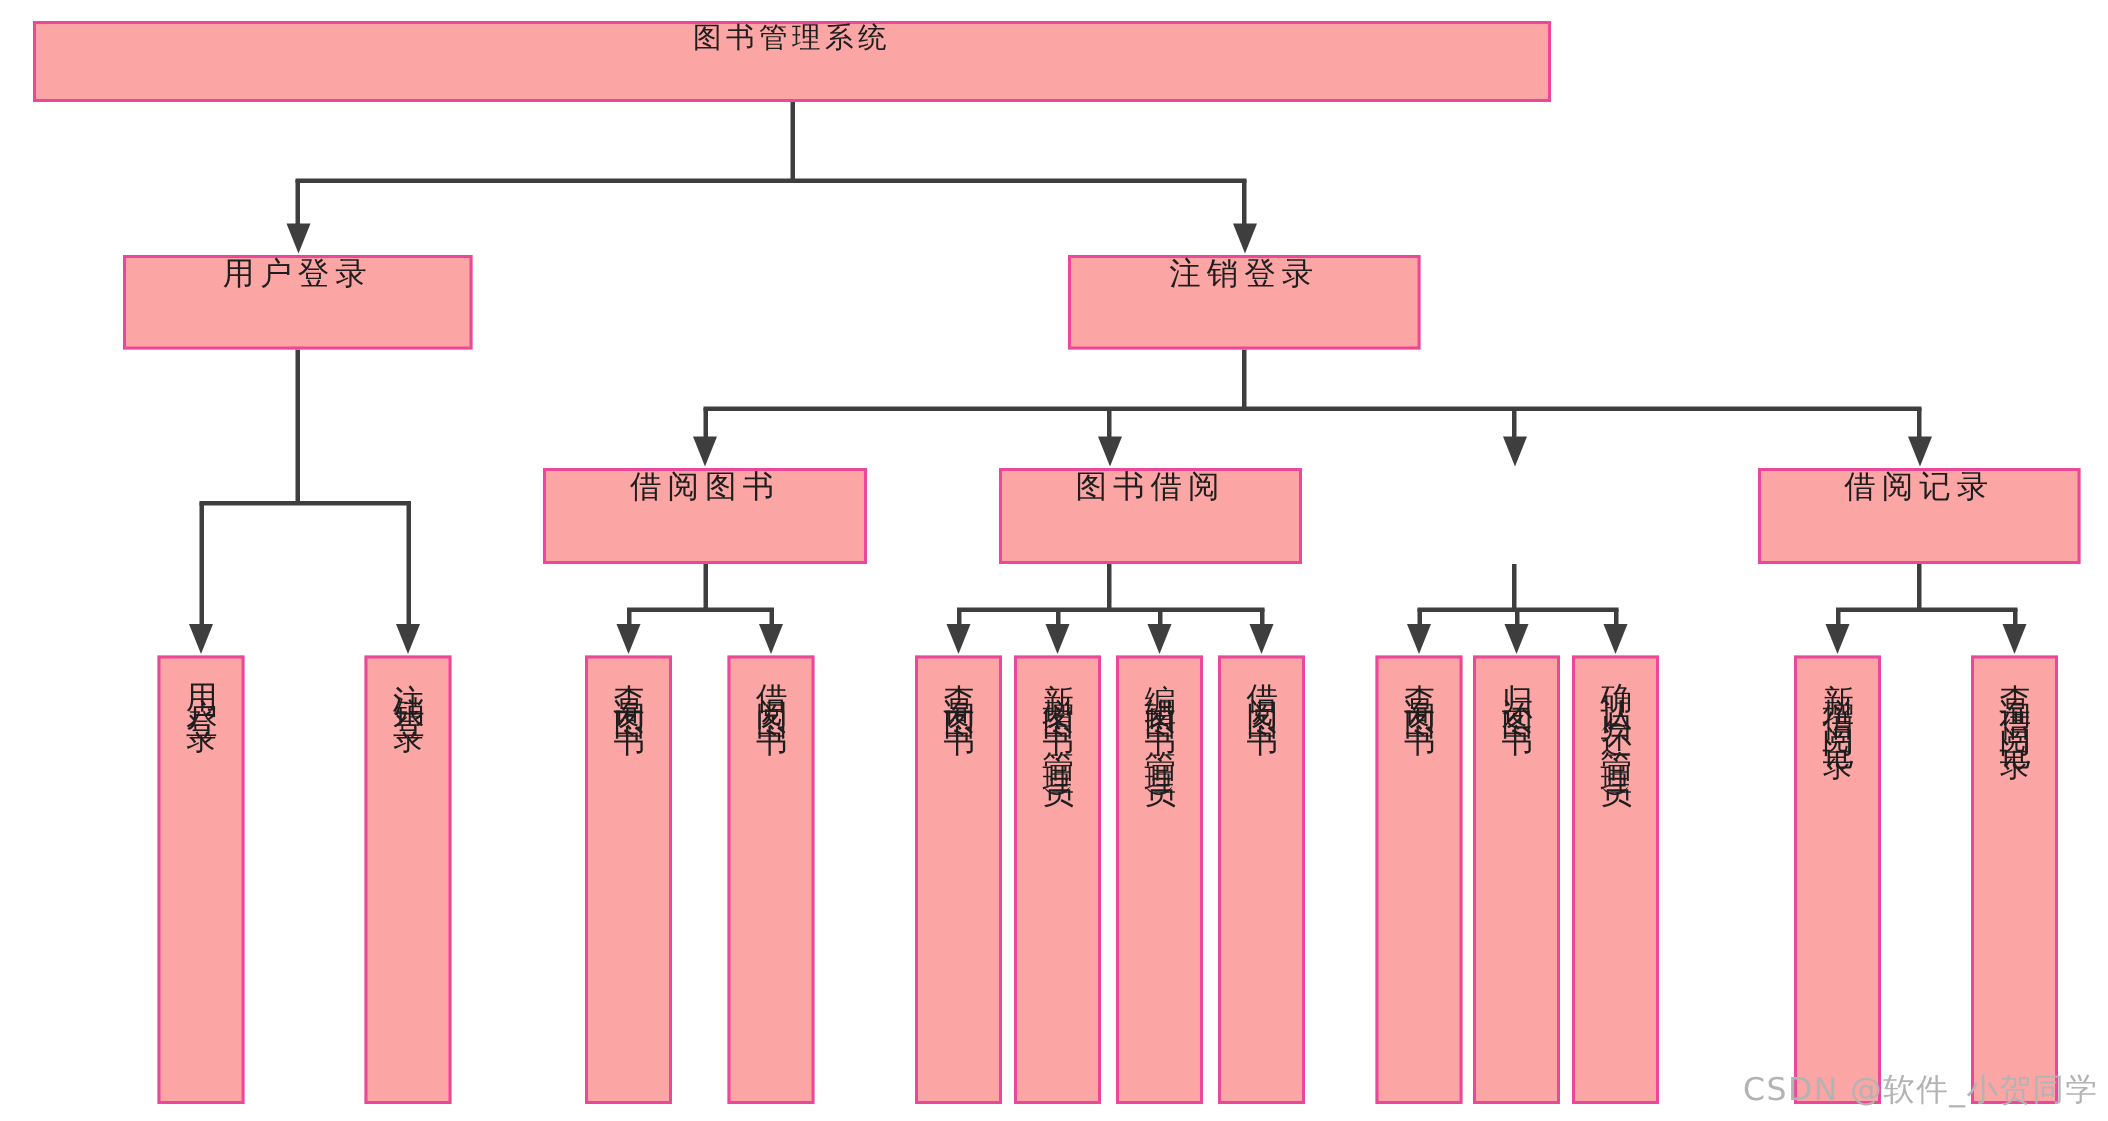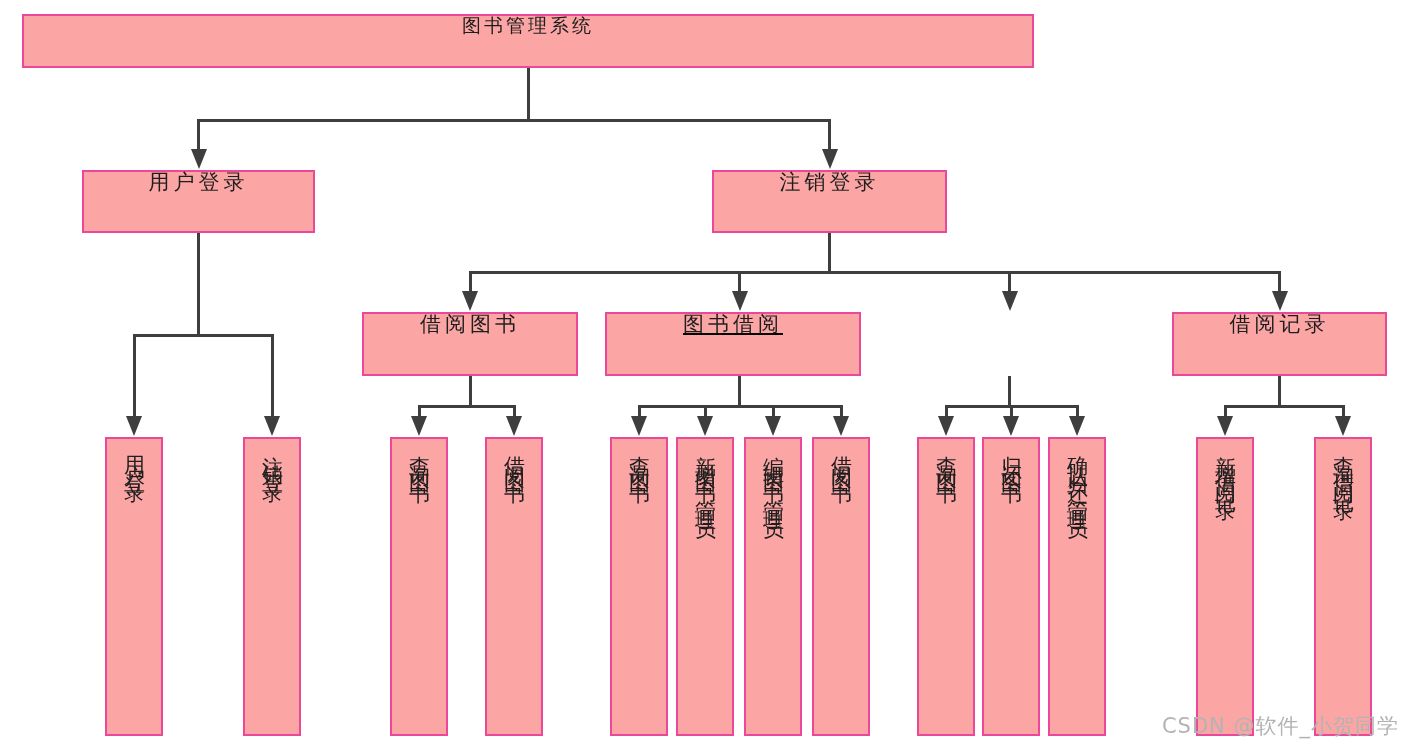--- a/index.html
+++ b/index.html
@@ -75,21 +75,21 @@
     </div>
     <div class="node" style="left: 82px; top: 170px; width: 233px; height: 63px;">
       <span class="node-label">用户登录</span>
     </div>
     <div class="node" style="left: 712px; top: 170px; width: 235px; height: 63px;">
       <span class="node-label">注销登录</span>
     </div>
     <div class="node" style="left: 362px; top: 312px; width: 216px; height: 64px;">
       <span class="node-label">借阅图书</span>
     </div>
-    <div class="node" style="left: 605px; top: 312px; width: 256px; height: 64px; text-decoration: underline;">
+    <div class="node" style="left: 666px; top: 312px; width: 202px; height: 64px;">
       <span class="node-label">图书借阅</span>
     </div>
     <div class="node" style="left: 1172px; top: 312px; width: 215px; height: 64px;">
       <span class="node-label">借阅记录</span>
     </div>
     <div class="node vertical" style="left: 105px; top: 437px; width: 58px; height: 299px;">
       <span class="node-label">用户登录</span>
     </div>
     <div class="node vertical" style="left: 243px; top: 437px; width: 58px; height: 299px;">
       <span class="node-label">注销登录</span>

